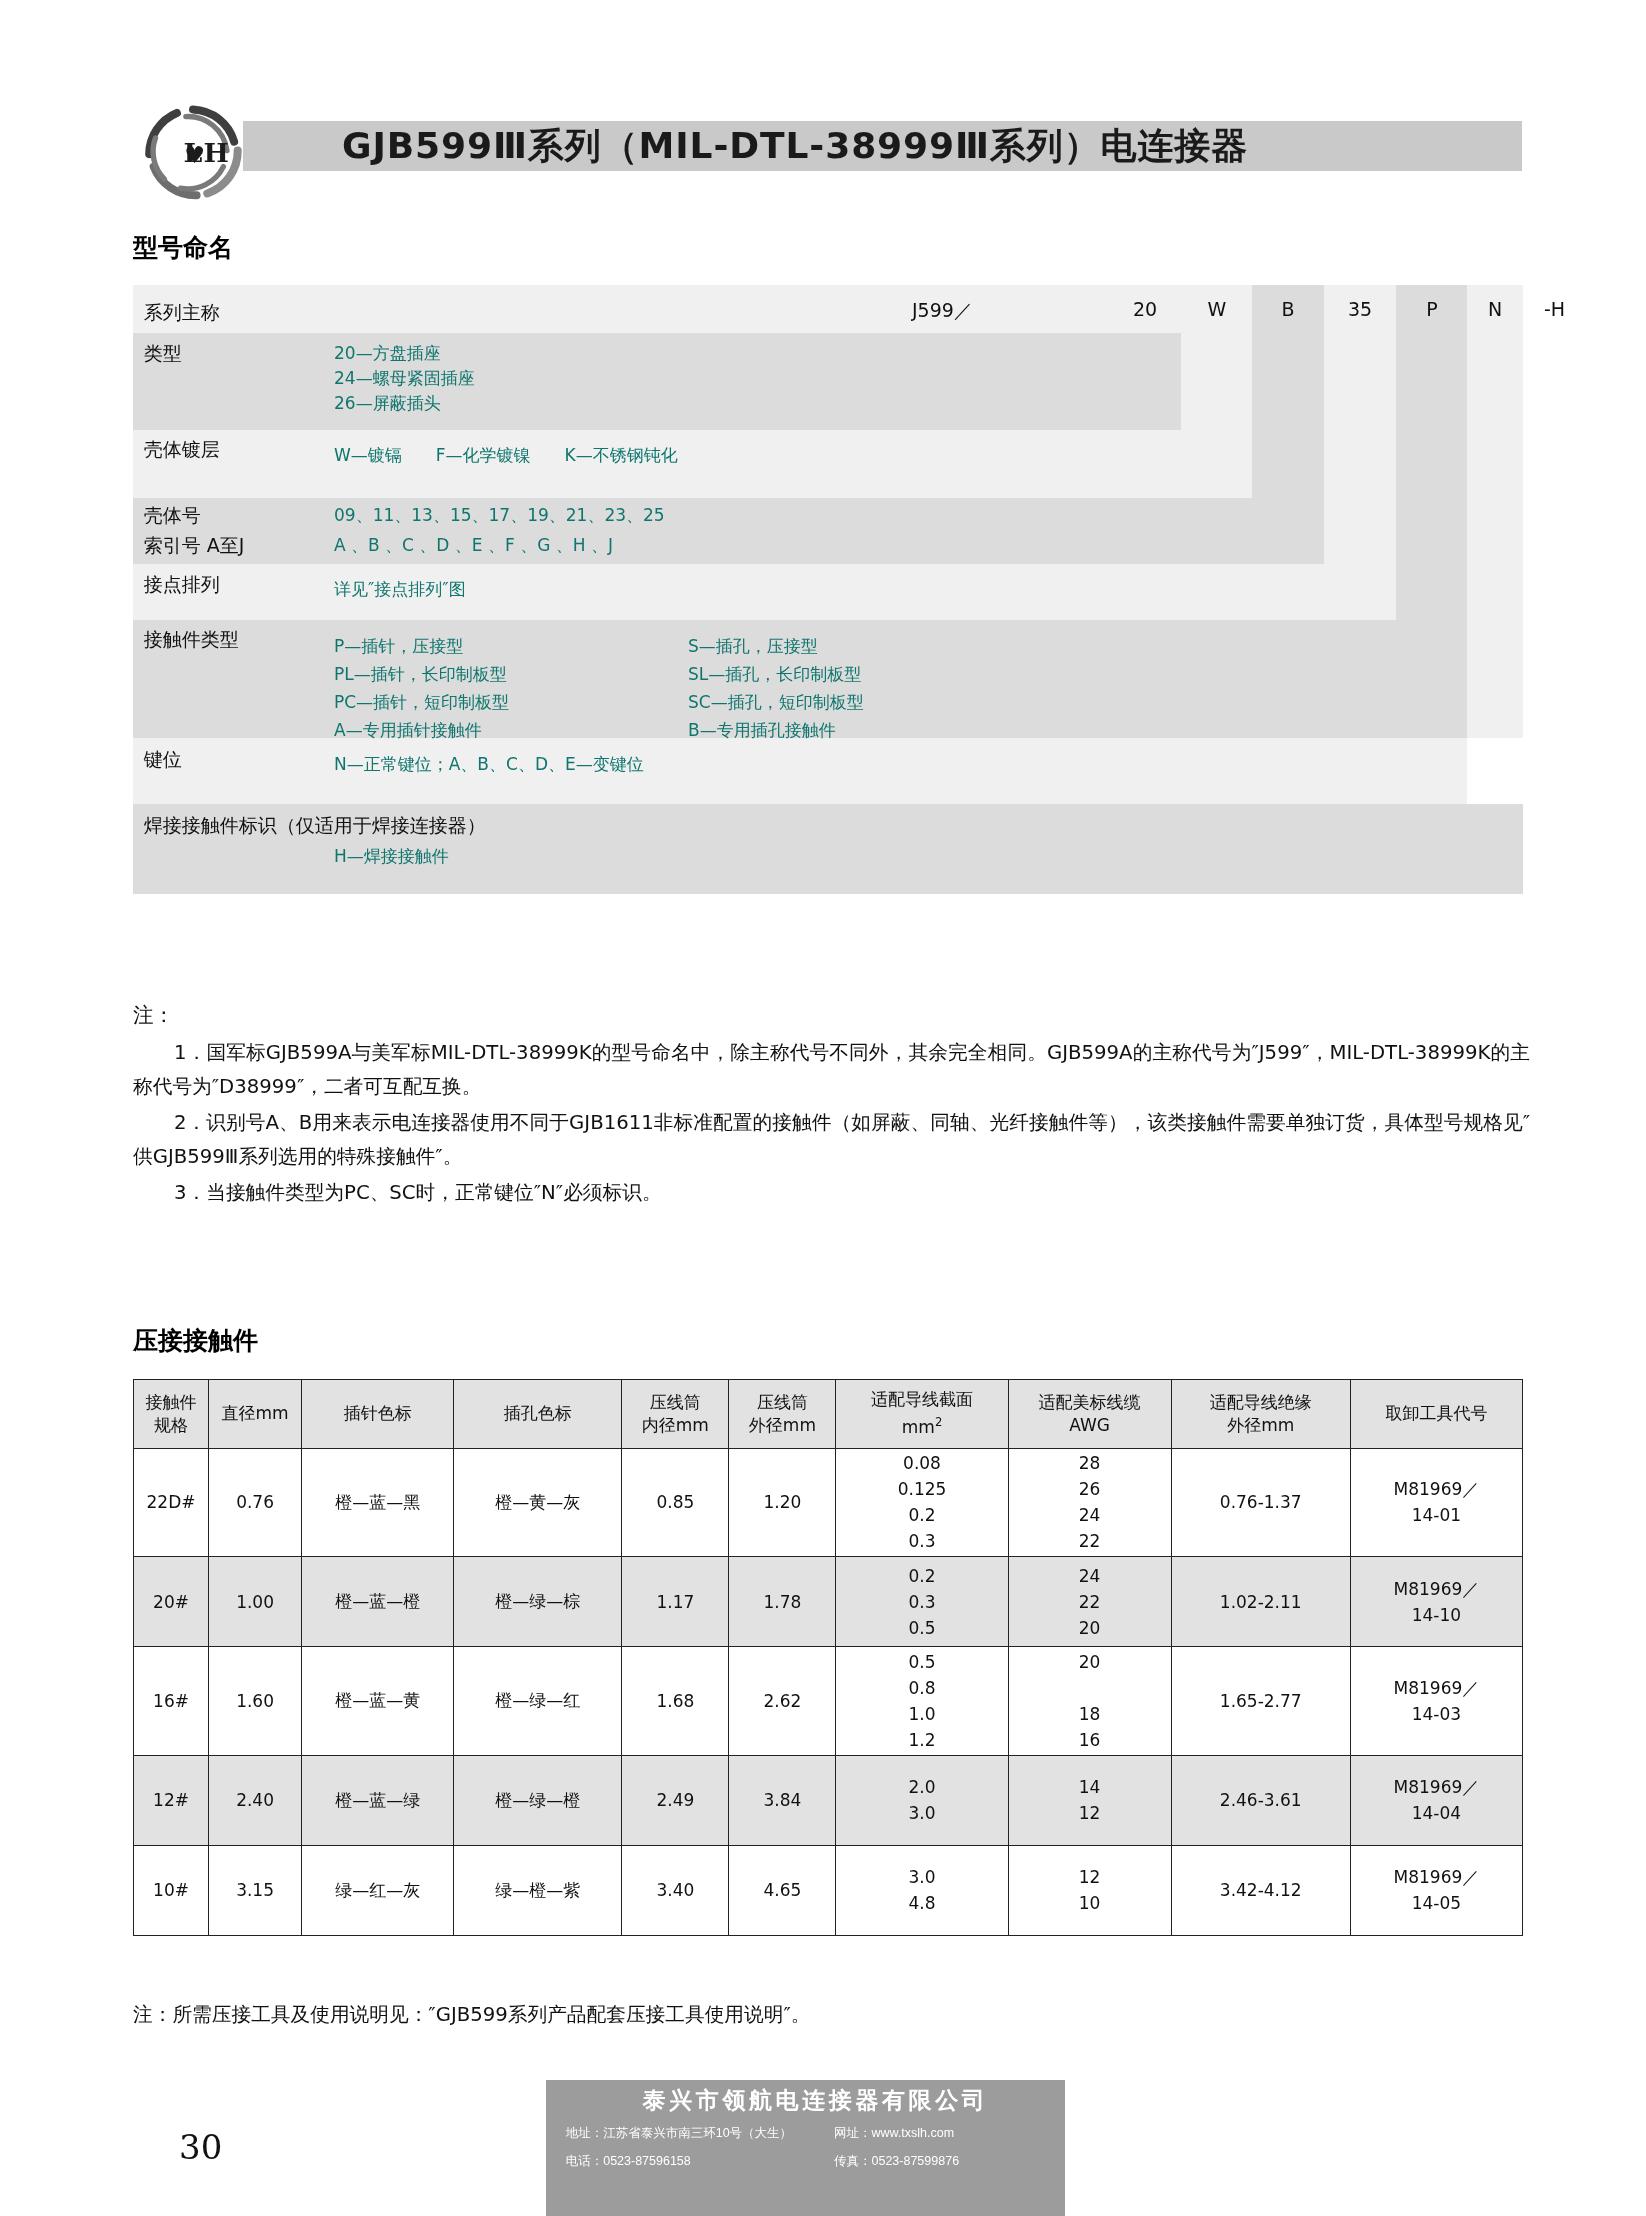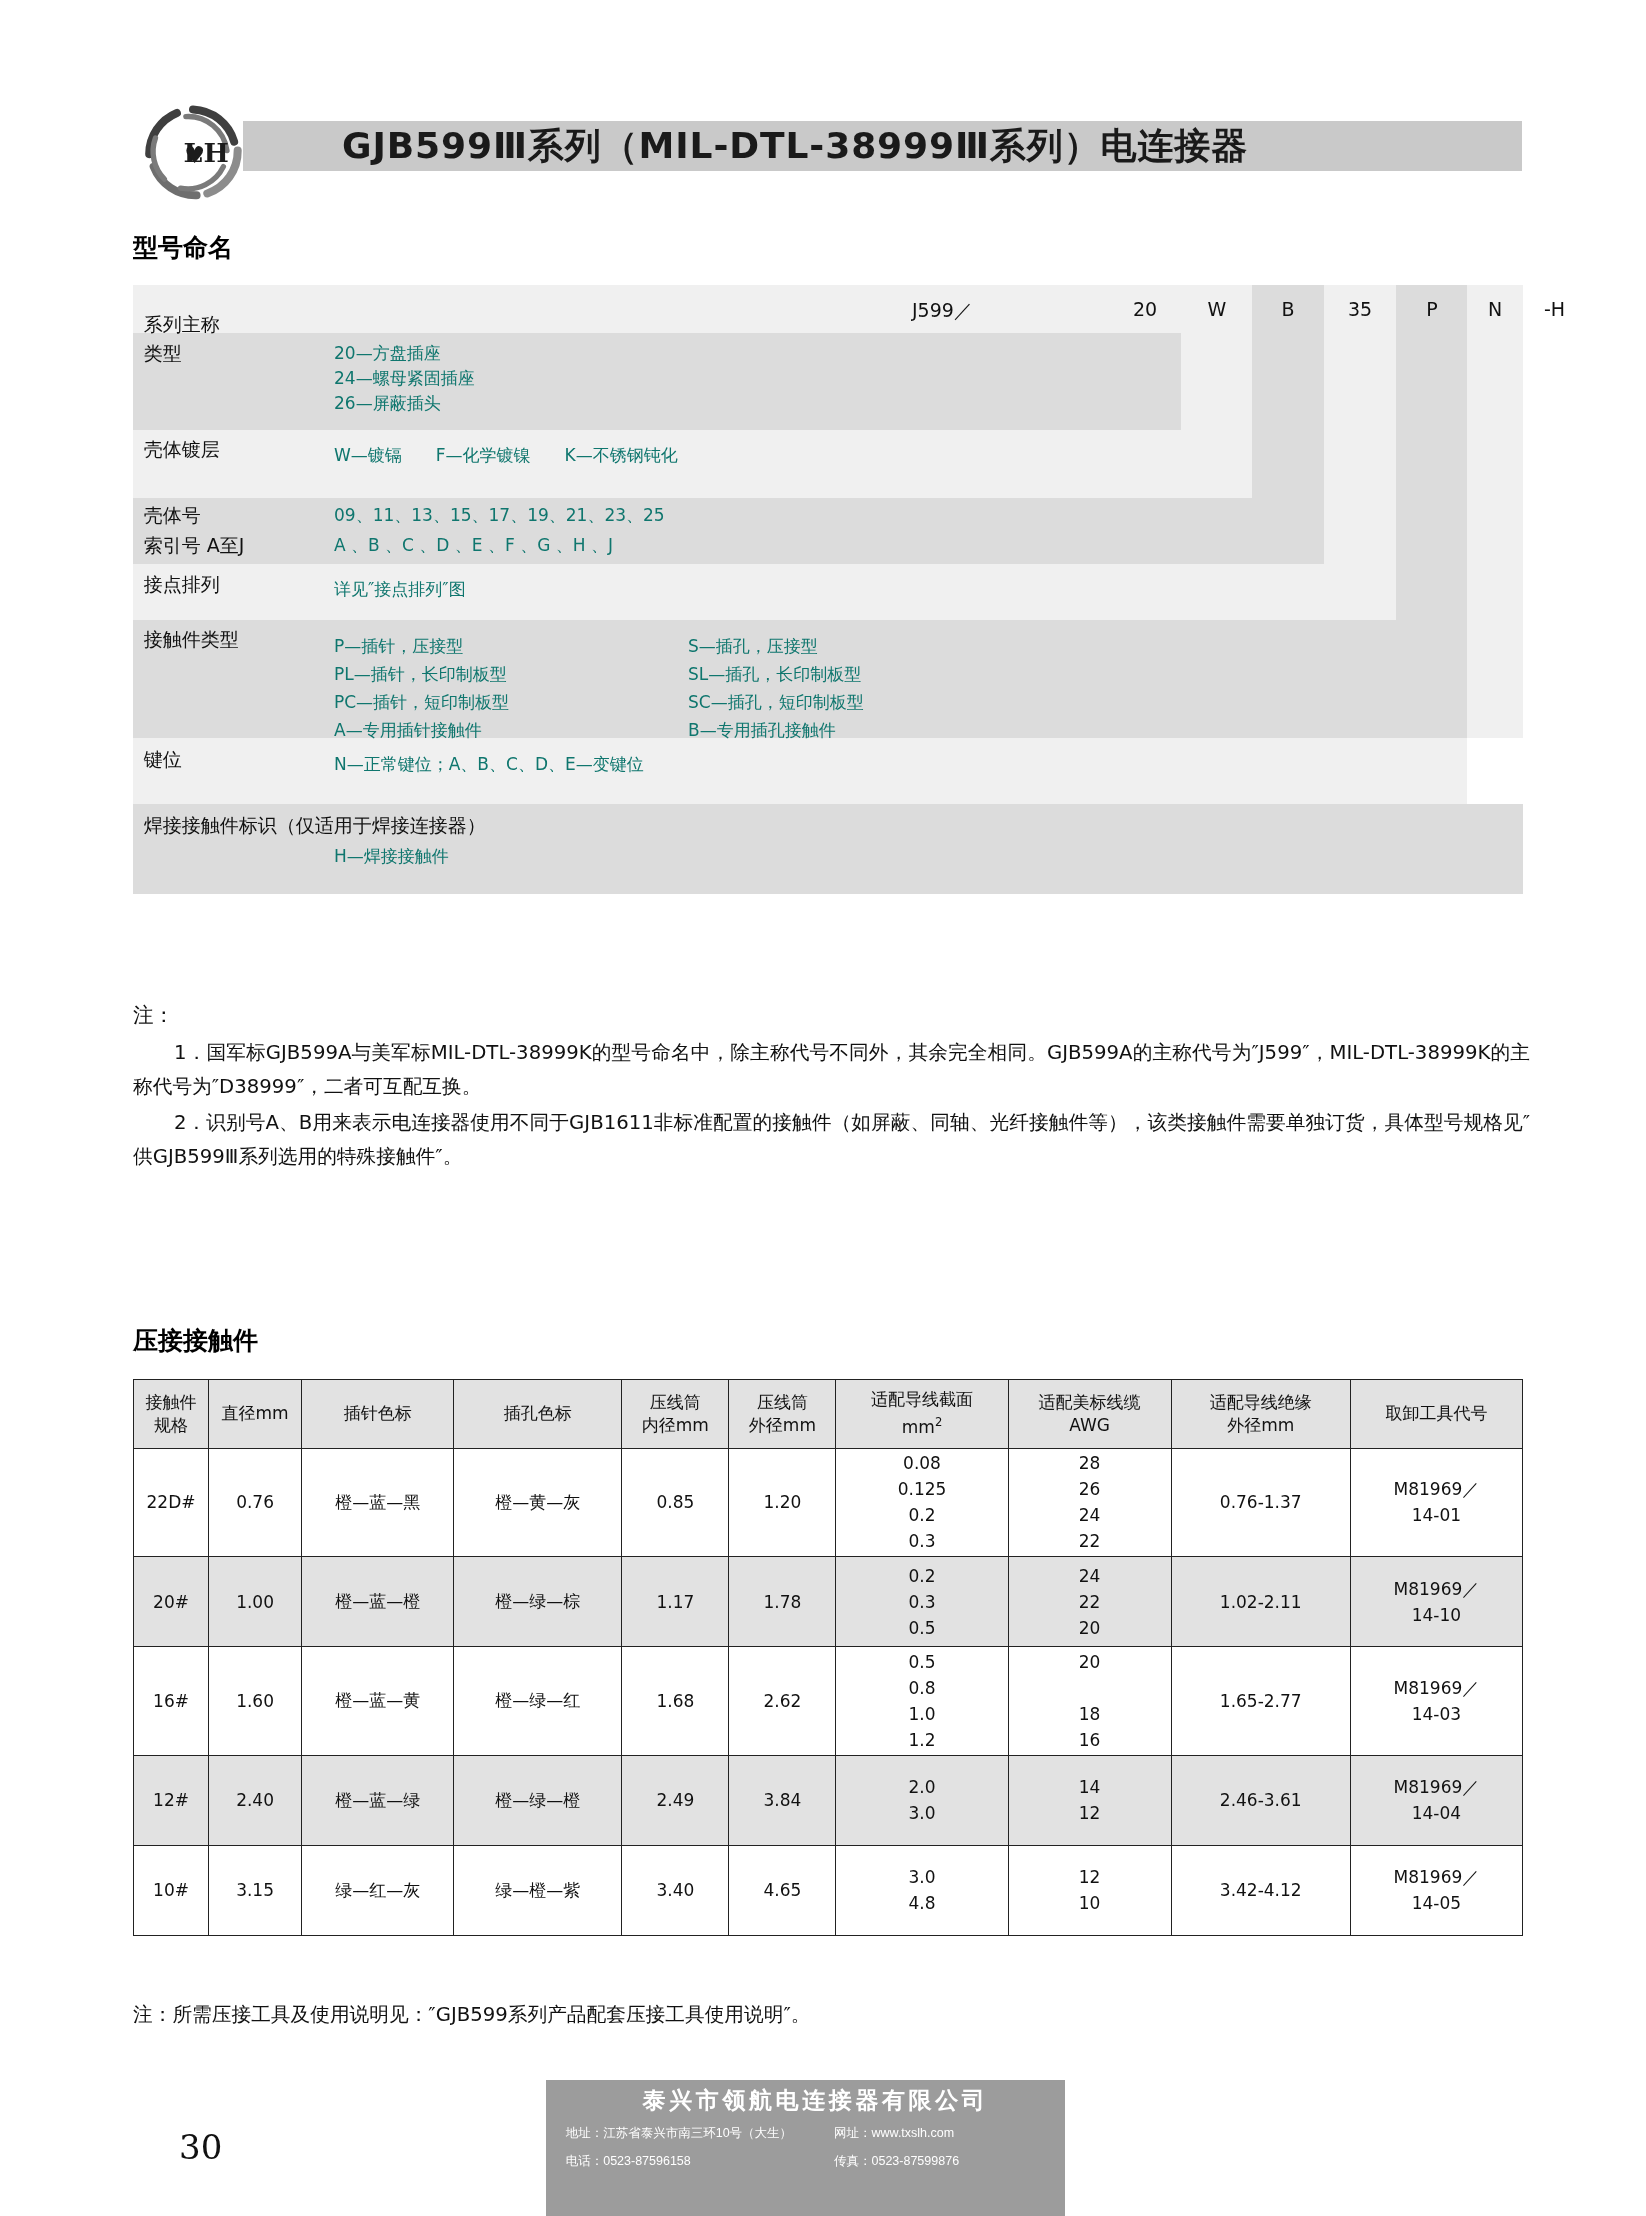--- a/index.html
+++ b/index.html
@@ -166,21 +166,21 @@
 
     <div class="j599" style="left:779px;top:12.5px;">J599／</div>
     <div class="code-cell" style="left:976px;top:12.5px;width:72px;">20</div>
     <div class="code-cell" style="left:1048px;top:12.5px;width:72px;">W</div>
     <div class="code-cell" style="left:1119px;top:12.5px;width:72px;">B</div>
     <div class="code-cell" style="left:1191px;top:12.5px;width:72px;">35</div>
     <div class="code-cell" style="left:1263px;top:12.5px;width:72px;">P</div>
     <div class="code-cell" style="left:1334px;top:12.5px;width:56px;">N</div>
     <div class="code-cell" style="left:1390px;top:12.5px;width:63px;">-H</div>
 
-    <div class="nt-label" style="top:27px;">系列主称</div>
+    <div class="nt-label" style="top:15px;">系列主称</div>
     <div class="nt-label" style="top:56px;text-align:right;">类型</div>
     <div class="nt-label" style="top:152px;">壳体镀层</div>
     <div class="nt-label" style="top:215px;line-height:30px;">壳体号
 索引号 A至J</div>
     <div class="nt-label" style="top:287px;">接点排列</div>
     <div class="nt-label" style="top:342px;">接触件类型</div>
     <div class="nt-label" style="top:462px;">键位</div>
     <div class="nt-label" style="top:528px;">焊接接触件标识（仅适用于焊接连接器）</div>
 
     <div class="nt-body" style="left:201px;top:56px;">20—方盘插座
@@ -199,20 +199,21 @@
 PC—插针，短印制板型
 A—专用插针接触件</div>
     <div class="nt-body" style="left:201px;top:467px;">N—正常键位；A、B、C、D、E—变键位</div>
     <div class="nt-body" style="left:201px;top:559px;">H—焊接接触件</div>
   </div>
 
   <div class="notes">
     <div class="note-lbl">注：</div>
     <p class="note-p">1．国军标GJB599A与美军标MIL-DTL-38999K的型号命名中，除主称代号不同外，其余完全相同。GJB599A的主称代号为″J599″，MIL-DTL-38999K的主称代号为″D38999″，二者可互配互换。</p>
     <p class="note-p">2．识别号A、B用来表示电连接器使用不同于GJB1611非标准配置的接触件（如屏蔽、同轴、光纤接触件等），该类接触件需要单独订货，具体型号规格见″供GJB599Ⅲ系列选用的特殊接触件″。</p>
+    <p class="note-p">3．当接触件类型为PC、SC时，正常键位″N″必须标识。</p>
   </div>
 
   <div class="sec-h" id="h-crimp">压接接触件</div>
 
   <table class="ct">
     <colgroup>
       <col style="width:75px">
         <col style="width:93px">
         <col style="width:152px">
       <col style="width:168px">

